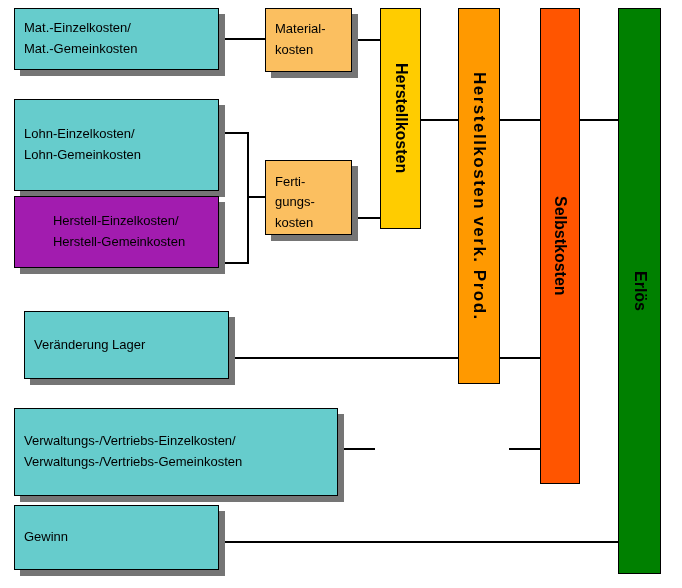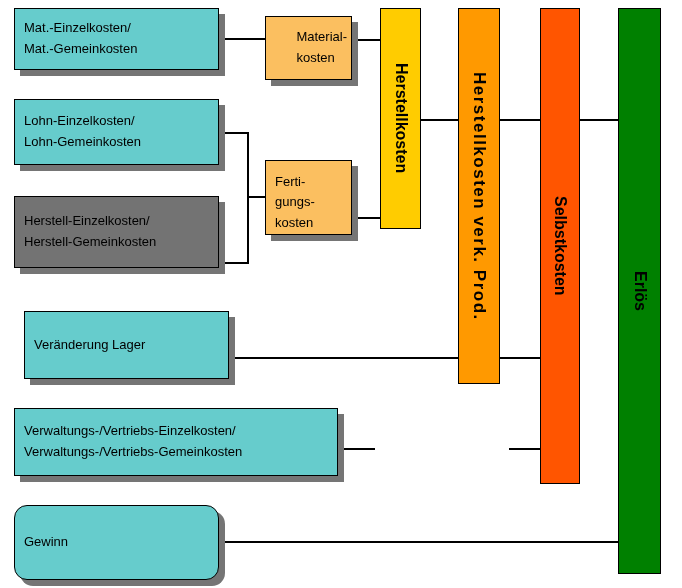--- a/index.html
+++ b/index.html
@@ -25,26 +25,26 @@
     writing-mode:vertical-rl;font-weight:bold;font-size:16px;color:#000;
     white-space:nowrap;
   }
   #bar-hkvp .bar-label{font-size:17px;letter-spacing:1.5px;}
   
   .hline{position:absolute;height:2px;background:#000;z-index:1;}
   .vline{position:absolute;width:2px;background:#000;z-index:1;}
 
   
   #box-mat{left:14px;top:8px;width:205px;height:62px;}
-  #box-lohn{left:14px;top:99px;width:205px;height:66px;}
+  #box-lohn{left:14px;top:99px;width:205px;height:92px;}
   #box-herstell{left:14px;top:196px;width:205px;height:72px;}
   #box-lager{left:24px;top:311px;width:205px;height:68px;}
-  #box-verw{left:14px;top:408px;width:324px;height:68px;}
-  #box-gewinn{left:14px;top:505px;width:205px;height:75px;border-radius:13px;}
-  #box-material{left:265px;top:16px;width:87px;height:64px;align-items:flex-end;}
+  #box-verw{left:14px;top:408px;width:324px;height:88px;}
+  #box-gewinn{left:14px;top:505px;width:205px;height:65px;}
+  #box-material{left:265px;top:8px;width:87px;height:64px;}
   #box-fertigung{left:265px;top:160px;width:87px;height:75px;justify-content:flex-end;}
   #box-verwkosten{left:375px;top:408px;width:134px;height:76px;}
 
   #bar-hk{left:380px;top:8px;width:41px;height:221px;}
   #bar-hkvp{left:458px;top:8px;width:42px;height:376px;}
   #bar-sk{left:540px;top:8px;width:40px;height:476px;}
   #bar-erloes{left:618px;top:8px;width:43px;height:566px;}
 
   #l-mat-material{left:219px;top:38px;width:46px;}
   #l-material-hk{left:355px;top:39px;width:25px;}
@@ -78,21 +78,21 @@
   <div class="hline" id="l-gewinn"></div>
 
   <div class="box shadow" id="box-mat" style="background-color: rgb(102, 204, 204);">
     <span class="box-label">Mat.-Einzelkosten/
 Mat.-Gemeinkosten</span>
   </div>
   <div class="box shadow" id="box-lohn" style="background-color: rgb(102, 204, 204);">
     <span class="box-label">Lohn-Einzelkosten/
 Lohn-Gemeinkosten</span>
   </div>
-  <div class="box shadow" id="box-herstell" style="background-color: #737373;">
+  <div class="box shadow" id="box-herstell" style="background-color: #a21caf; align-items: center;">
     <span class="box-label">Herstell-Einzelkosten/
 Herstell-Gemeinkosten</span>
   </div>
   <div class="box shadow" id="box-lager" style="background-color: rgb(102, 204, 204);">
     <span class="box-label">Veränderung Lager</span>
   </div>
   <div class="box shadow" id="box-verw" style="background-color: rgb(102, 204, 204);">
     <span class="box-label">Verwaltungs-/Vertriebs-Einzelkosten/
 Verwaltungs-/Vertriebs-Gemeinkosten</span>
   </div>

